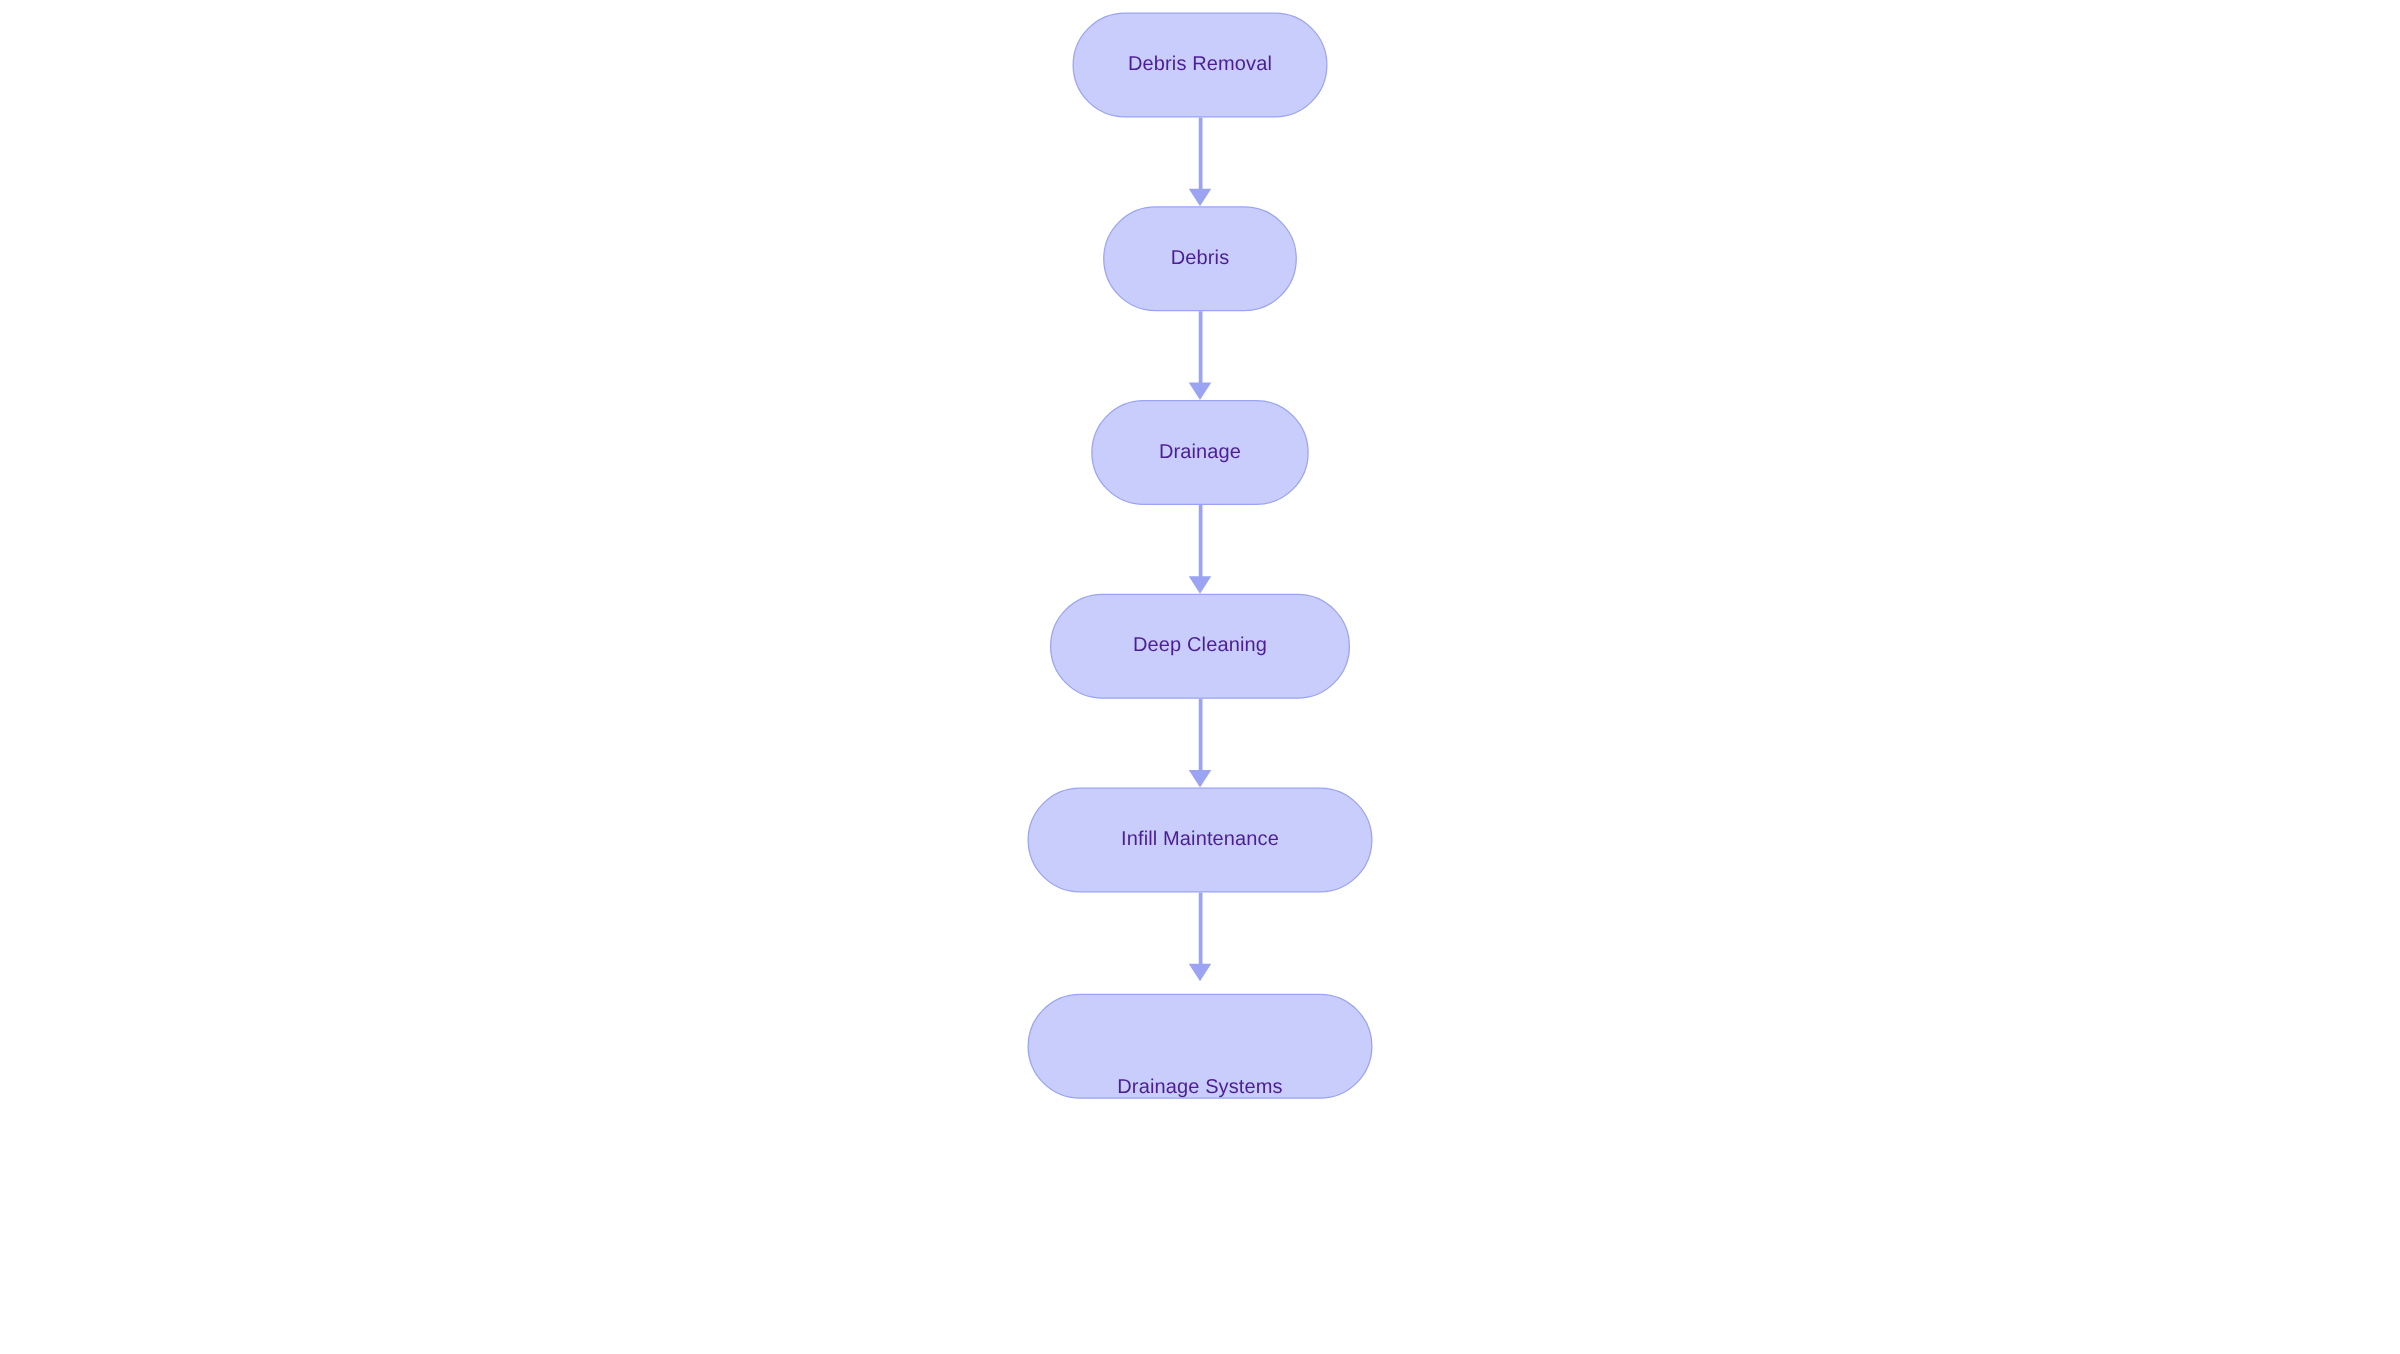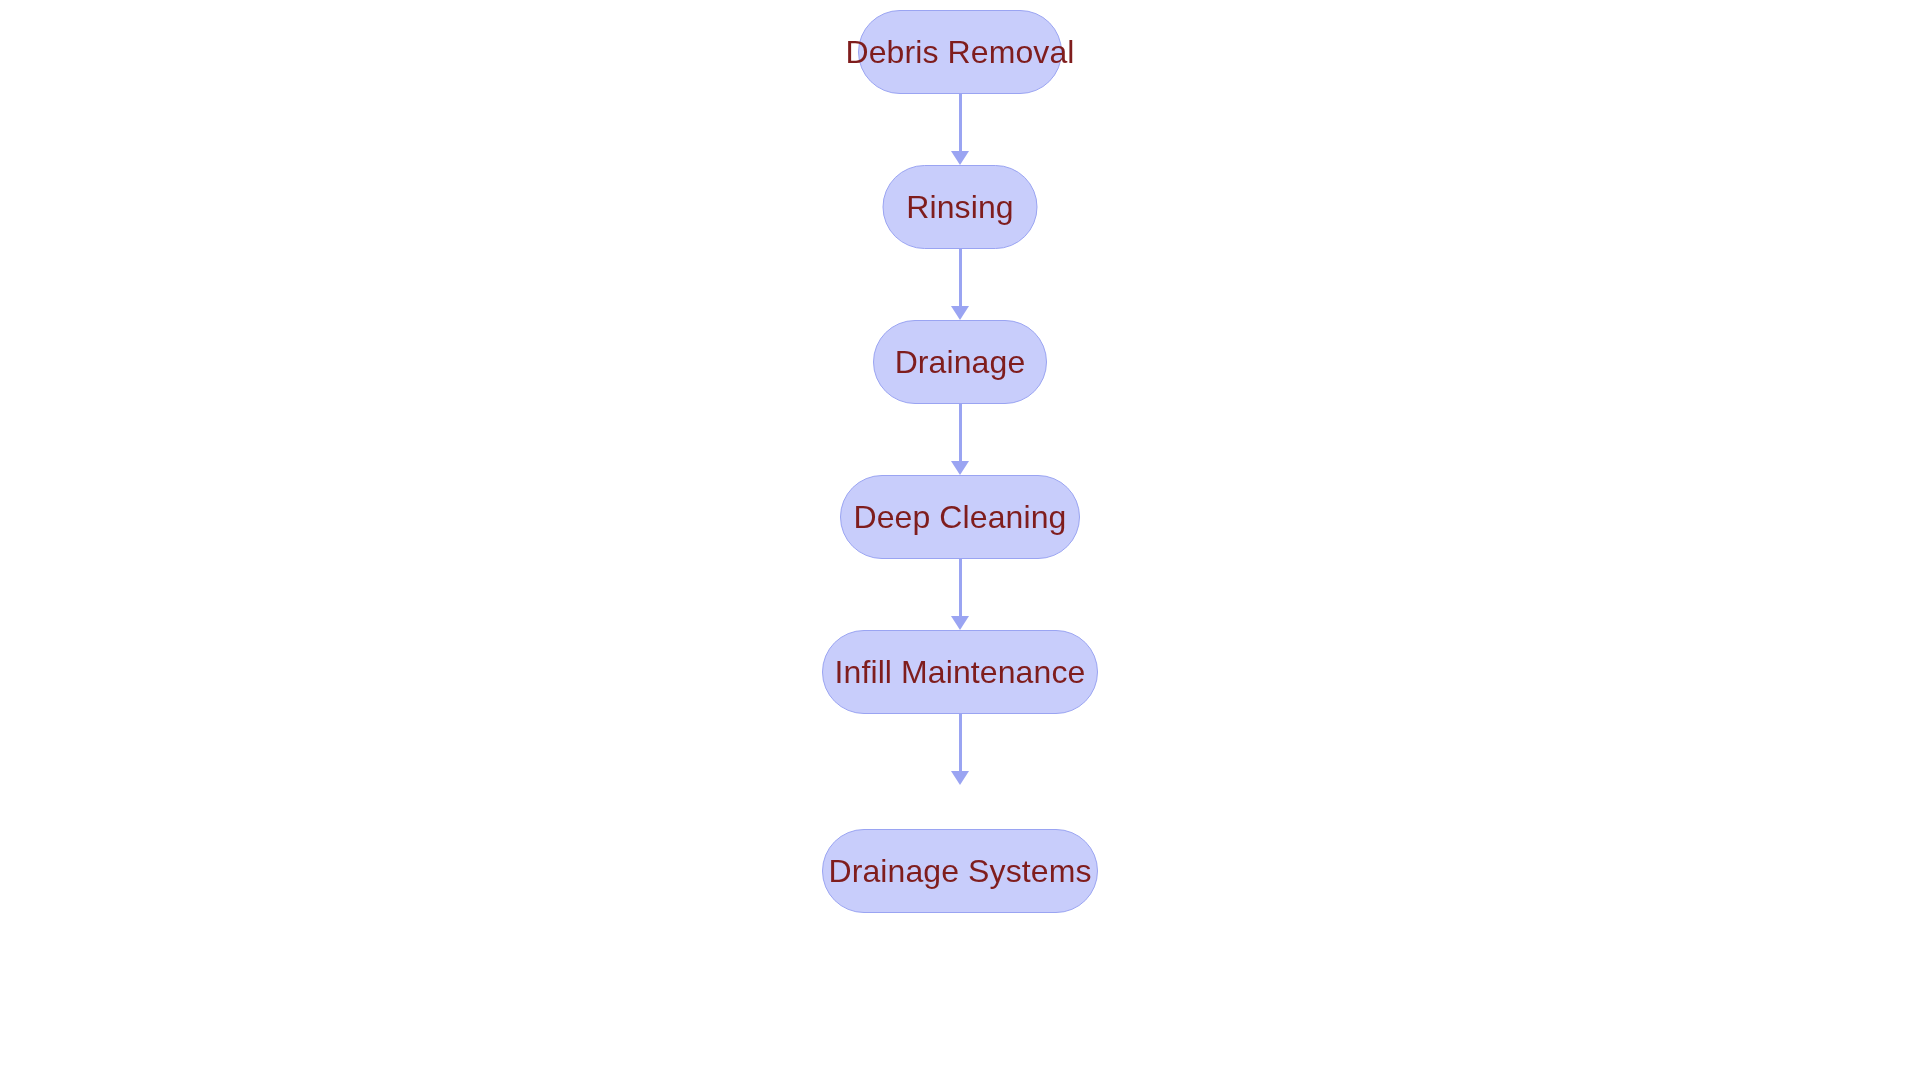--- a/index.html
+++ b/index.html
@@ -56,22 +56,22 @@
     box-sizing: border-box;
     background: #c8cdfb;
     border: 1.6px solid #9aa4f2;
     border-radius: 42px;
     display: flex;
     align-items: center;
     justify-content: center;
     z-index: 2;
   }
   .node-label {
-    color: #7f1d1d;
-    font-size: 32px;
+    color: #4c1d95;
+    font-size: 16px;
     font-weight: 400;
     letter-spacing: 0.1px;
     line-height: 1;
     white-space: nowrap;
     user-select: none;
   }
 </style>
 </head>
 <body>
 
@@ -100,32 +100,32 @@
   <div class="connector" style="top:714px;height:71px;">
     <div class="line"></div>
     <div class="arrowhead"></div>
   </div>
 
   <div class="node" style="top:10px;width:204px;">
     <span class="node-label">Debris Removal</span>
   </div>
 
   <div class="node" style="top:165px;width:155px;">
-    <span class="node-label">Rinsing</span>
+    <span class="node-label">Debris</span>
   </div>
 
   <div class="node" style="top:320px;width:174px;">
     <span class="node-label">Drainage</span>
   </div>
 
   <div class="node" style="top:630px;width:276px;">
     <span class="node-label">Infill Maintenance</span>
   </div>
 
   <div class="node" style="top:475px;width:240px;">
     <span class="node-label">Deep Cleaning</span>
   </div>
 
-  <div class="node" style="top:829px;width:276px;">
+  <div class="node" style="top:795px;width:276px;align-items:flex-end;">
     <span class="node-label">Drainage Systems</span>
   </div>
 
 </div>
 
 </body></html>

